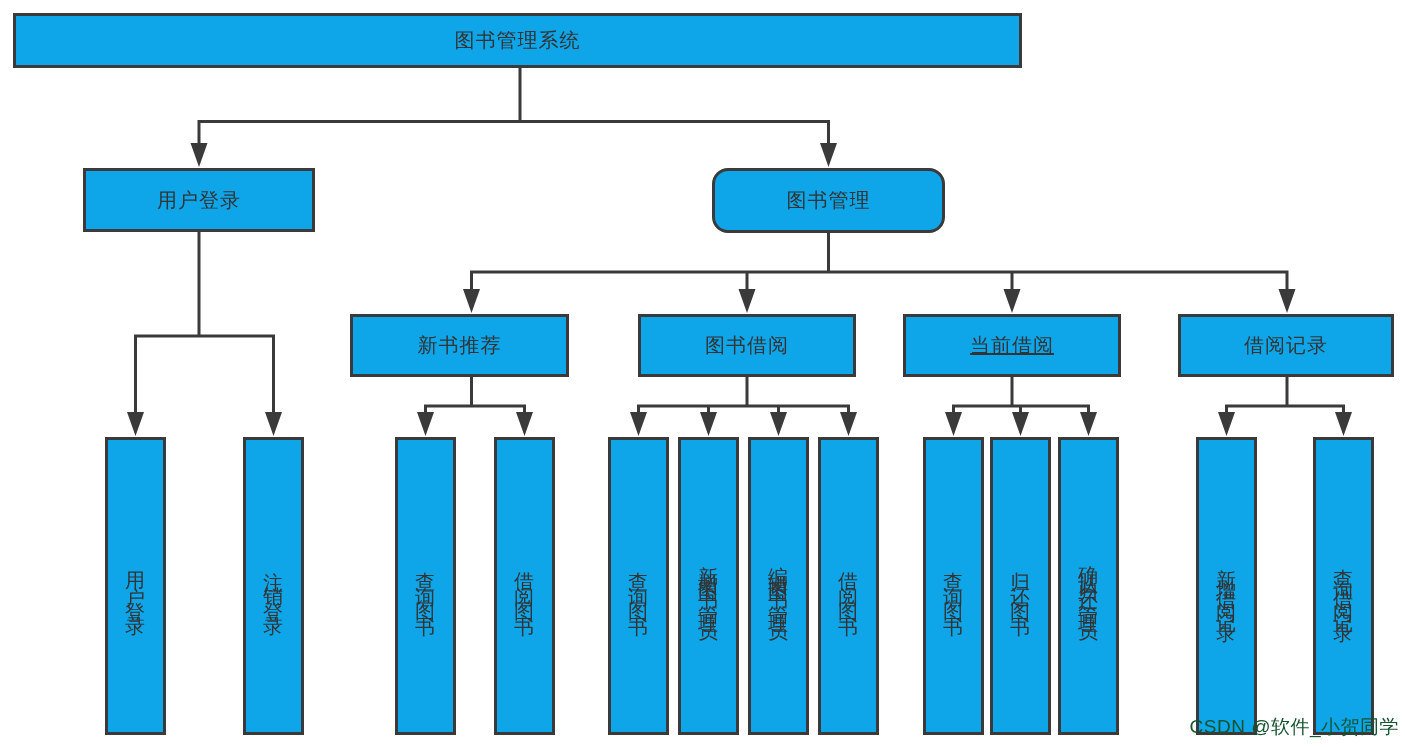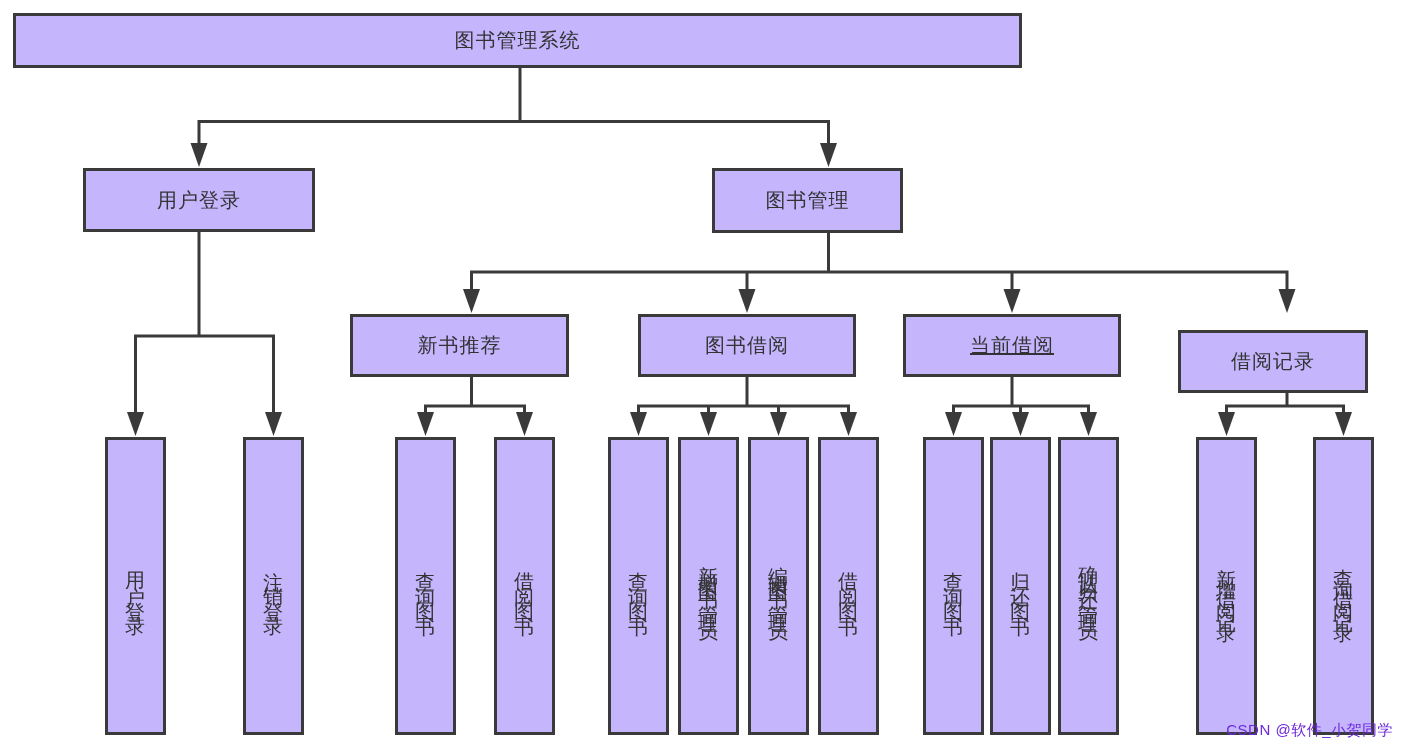--- a/index.html
+++ b/index.html
@@ -13,21 +13,21 @@
   }
   .connectors {
     position: absolute;
     left: 0; top: 0;
     width: 1405px; height: 747px;
     pointer-events: none;
   }
   .box {
     position: absolute;
     box-sizing: border-box;
-    background: #c4b5fd;
+    background: #0ea5e9;
     border: 3px solid #3a3a3a;
     display: flex;
     align-items: center;
     justify-content: center;
     color: #333333;
   }
   .h-box .lbl {
     font-size: 20px;
     letter-spacing: 1px;
     white-space: nowrap;
@@ -37,25 +37,25 @@
     text-orientation: mixed;
     font-size: 20px;
     white-space: nowrap;
     line-height: 1;
   }
   .ls-4  { letter-spacing: 15px; }
   .ls-6  { letter-spacing: 11px; }
   .ls-long { letter-spacing: 8px; }
   .watermark {
     position: absolute;
-    right: 12px;
+    right: 6px;
     bottom: 7px;
-    font-size: 15px;
+    font-size: 19px;
     letter-spacing: 0.5px;
-    color: #6d28d9;
+    color: #14532d;
     white-space: nowrap;
   }
 </style>
 </head>
 <body>
 
 <div class="canvas">
 
   <svg class="connectors" viewBox="0 0 1405 747" xmlns="http://www.w3.org/2000/svg">
 
@@ -121,34 +121,34 @@
     </g>
   </svg>
 
   <div class="box h-box" style="left:13px; top:13px; width:1009px; height:55px;">
     <span class="lbl">图书管理系统</span>
   </div>
 
   <div class="box h-box" style="left:83px; top:168px; width:232px; height:64px;">
     <span class="lbl">用户登录</span>
   </div>
-  <div class="box h-box" style="left:712px; top:168px; width:191px; height:65px;">
+  <div class="box h-box" style="left:712px; top:168px; width:233px; height:65px;border-radius:16px;">
     <span class="lbl">图书管理</span>
   </div>
 
   <div class="box h-box" style="left:350px; top:314px; width:219px; height:63px;">
     <span class="lbl">新书推荐</span>
   </div>
   <div class="box h-box" style="left:638px; top:314px; width:218px; height:63px;text-align:right;">
     <span class="lbl">图书借阅</span>
   </div>
   <div class="box h-box" style="left:903px; top:314px; width:218px; height:63px;text-decoration:underline;">
     <span class="lbl">当前借阅</span>
   </div>
-  <div class="box h-box" style="left:1178px; top:314px; width:190px; height:63px;margin-top:16px;">
+  <div class="box h-box" style="left:1178px; top:314px; width:216px; height:63px;">
     <span class="lbl">借阅记录</span>
   </div>
 
   <div class="box v-box" style="left:105px; top:437px; width:61px; height:298px;">
     <span class="lbl ls-4">用户登录</span>
   </div>
   <div class="box v-box" style="left:243px; top:437px; width:61px; height:298px;">
     <span class="lbl ls-4">注销登录</span>
   </div>
 

